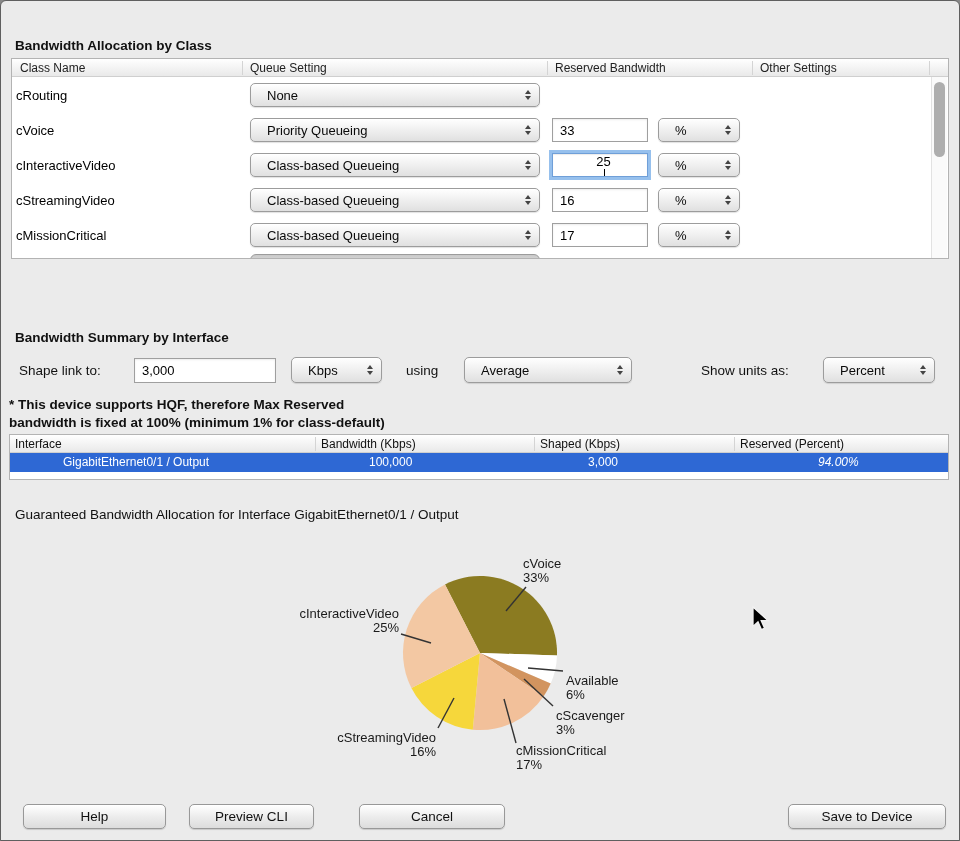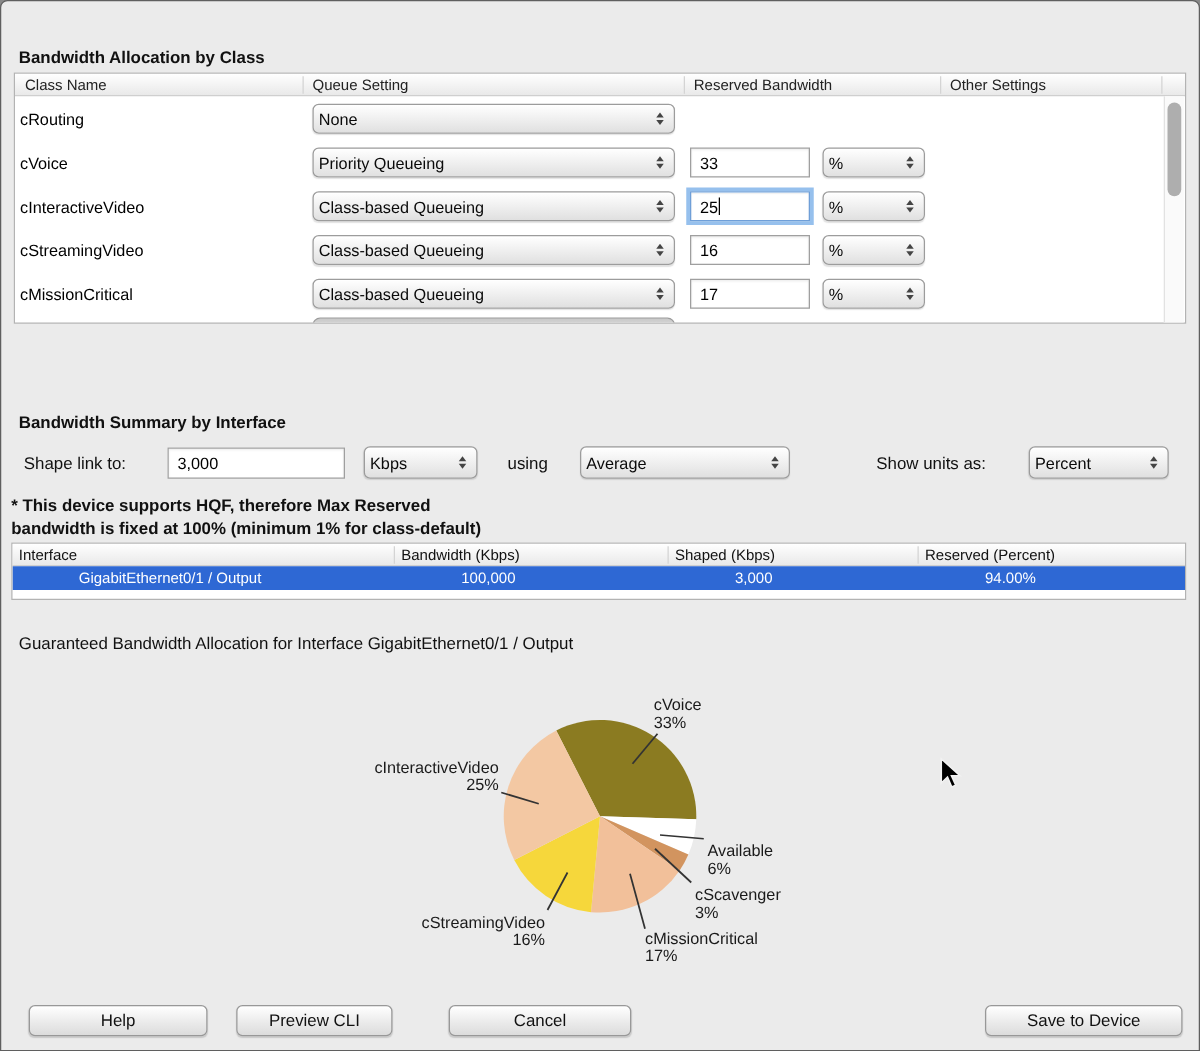--- a/index.html
+++ b/index.html
@@ -18,29 +18,29 @@
   .tl.gray  { left:29px; background:radial-gradient(circle at 35% 30%, #ffffff, #c9c9c9); border:1px solid #979797; }
   .tl.green { left:49px; background:radial-gradient(circle at 35% 30%, #c0ee8a, #62bd2a); border:1px solid #5d9440; }
 
   
   .sec-title { position:absolute; font-size:13.5px; font-weight:700; color:#111; white-space:nowrap; }
   .plain-label { position:absolute; font-size:13.5px; color:#111; white-space:nowrap; display:flex; align-items:center; }
   .note { position:absolute; font-size:13.5px; font-weight:700; color:#111; white-space:nowrap; }
 
   .pop { position:absolute; height:24px; border:1px solid #9c9c9c; border-radius:5px;
          background:linear-gradient(#ffffff,#e0e0e0); box-shadow:inset 0 1px 0 #fff, 0 1px 1px rgba(0,0,0,.12);
-         font-size:13px; color:#0a0a0a; display:flex; align-items:center; padding:0 24px 0 4px; white-space:nowrap; }
+         font-size:13px; color:#0a0a0a; display:flex; align-items:center; padding:0 24px 0 16px; white-space:nowrap; }
   .spin { position:absolute; right:8px; top:50%; transform:translateY(-50%); display:flex; flex-direction:column; gap:2px; }
   .spin i { display:block; width:0; height:0; border-left:3.5px solid transparent; border-right:3.5px solid transparent; }
   .spin .up { border-bottom:4px solid #444; }
   .spin .dn { border-top:4px solid #444; }
 
   .tfield { position:absolute; height:24px; background:#fff; border:1px solid #9f9f9f;
             font-size:13px; color:#000; display:flex; align-items:center; padding-left:7px; box-shadow:inset 0 1px 2px rgba(0,0,0,.08); }
-  .tfield.focused { border:1px solid #6f9fd8; box-shadow:0 0 0 3px rgba(105,165,230,.7), inset 0 1px 1px rgba(0,0,0,.08); }
+  .tfield.focused { border:1px solid #6f9fd8; box-shadow:0 0 0 3px rgba(105,165,230,.7), inset 0 1px 1px rgba(0,0,0,.08);flex-direction:column; }
   .caret { display:inline-block; width:1px; height:14px; background:#000; margin-left:1px; }
 
   
   .ctable { position:absolute; left:10px; top:57px; width:938px; height:201px; background:#fff;
             border:1px solid #b3b3b3; overflow:hidden; }
   .thead { position:absolute; left:0; top:0; width:100%; height:18px;
            background:linear-gradient(#ffffff,#e9e9e9); border-bottom:1px solid #cfcfcf; }
   .thcell { position:absolute; top:0; height:18px; line-height:18px; font-size:12px; font-weight:400; color:#222; white-space:nowrap; }
   .thsep { position:absolute; top:2px; width:1px; height:14px; background:#d4d4d4; }
   .cname { position:absolute; left:4px; height:24px; display:flex; align-items:center; font-size:13px; color:#000; white-space:nowrap; }
@@ -222,21 +222,21 @@
       <div class="thcell" style="left:530px;">Shaped (Kbps)</div>
       <div class="thcell" style="left:730px;">Reserved (Percent)</div>
       <div class="thsep" style="left:305px;"></div>
       <div class="thsep" style="left:524px;"></div>
       <div class="thsep" style="left:724px;"></div>
     </div>
     <div class="srow selected">
       <div class="scell" style="left:5px;">GigabitEthernet0/1 / Output</div>
       <div class="scell" style="left:311px;">100,000</div>
       <div class="scell" style="left:530px;">3,000</div>
-      <div class="scell" style="left:730px;">94.00%</div>
+      <div class="scell" style="left:760px;font-style:italic;">94.00%</div>
     </div>
   </div>
 
   <div class="plain-label" style="left:14px; top:503px; height:20px;">Guaranteed Bandwidth Allocation for Interface GigabitEthernet0/1 / Output</div>
 
   <div class="pie-wrap">
     <svg id="pie-svg" width="460" height="245" viewBox="0 0 460 245">
         <path d="M 239 107 L 204.0 38.4 A 77 77 0 0 1 316.0 109.4 Z" fill="#8b7b21"></path>
         <path d="M 239 107 L 316.0 109.4 A 77 77 0 0 1 309.7 137.6 Z" fill="#ffffff"></path>
         <path d="M 239 107 L 309.7 137.6 A 77 77 0 0 1 302.7 150.3 Z" fill="#d2945f"></path>

